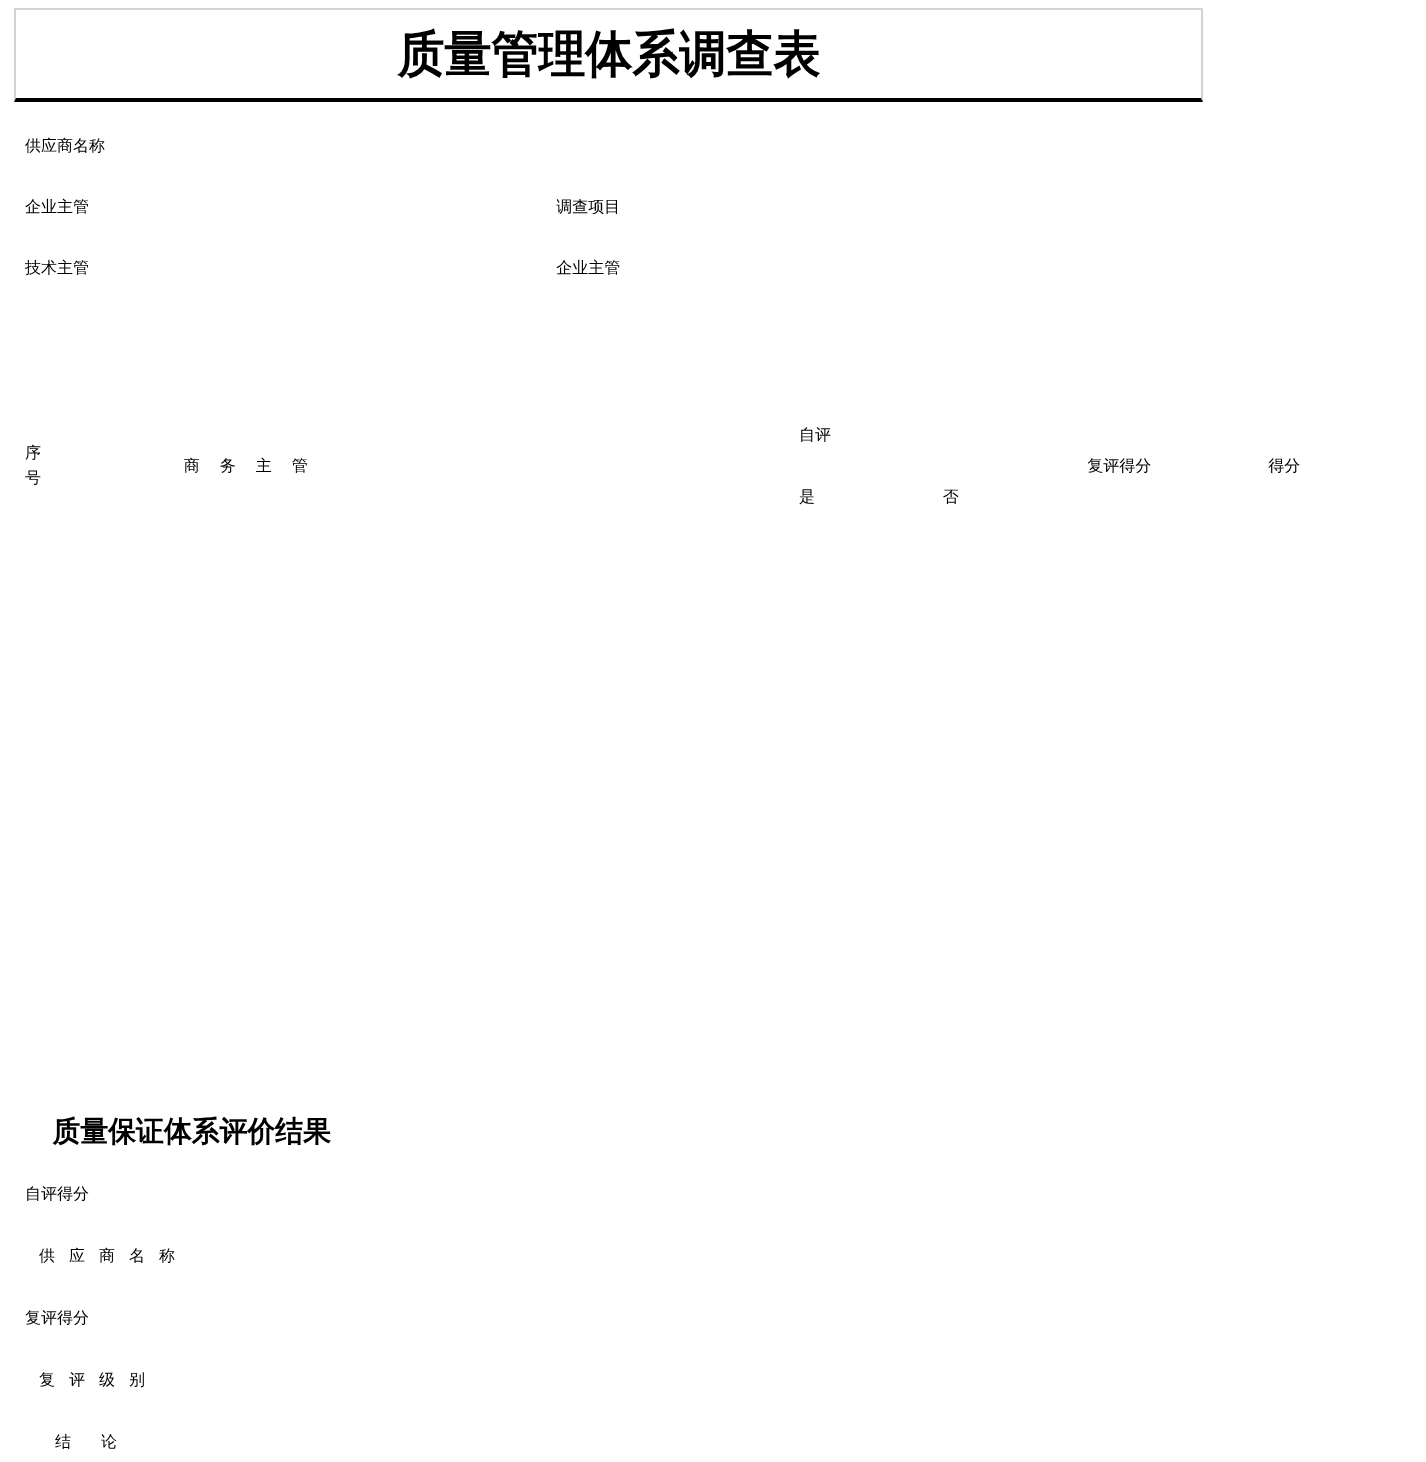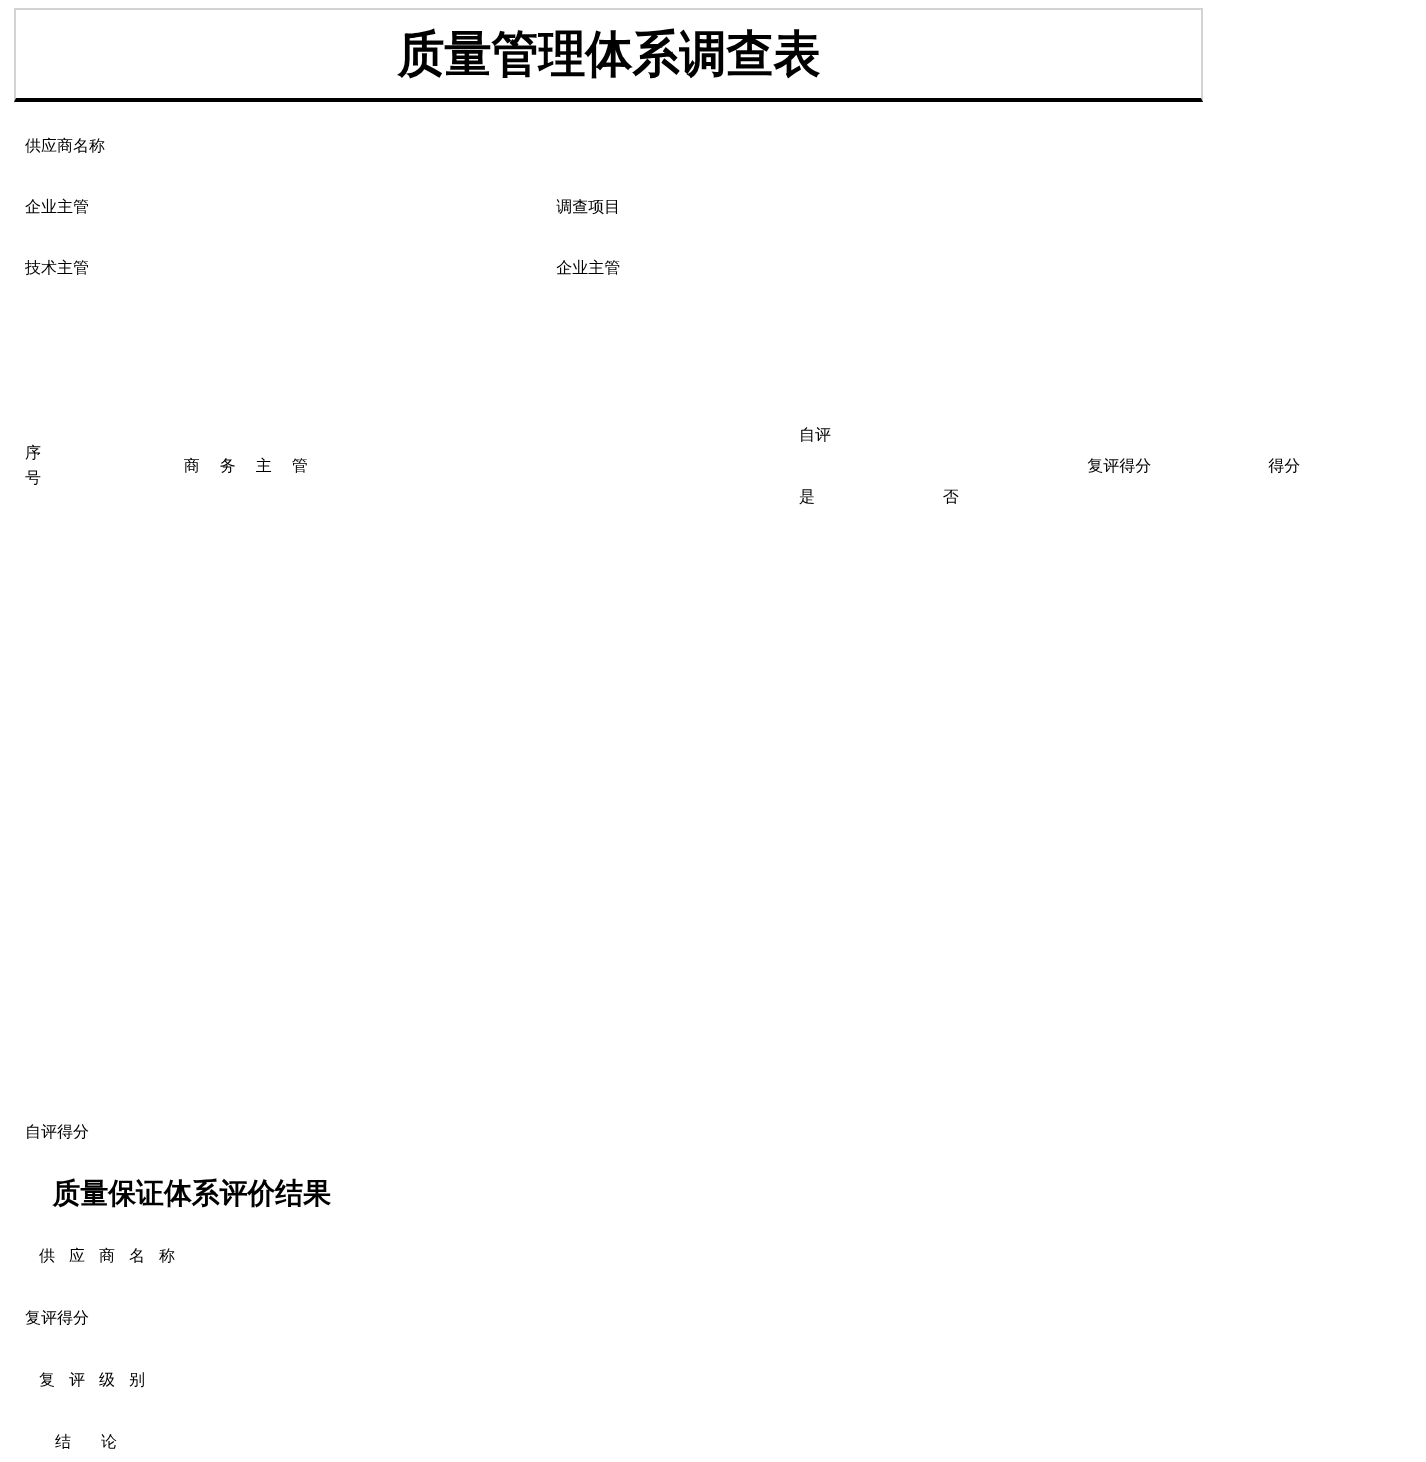--- a/index.html
+++ b/index.html
@@ -233,25 +233,25 @@
     </tbody>
   </table>
 
   <table class="eval-table">
     <colgroup>
       <col style="width:529px">
       <col style="width:857px">
     </colgroup>
     <tbody>
       <tr>
+        <td class="eval-title" colspan="2">质量保证体系评价结果</td>
+      </tr>
+      <tr>
         <td class="lbl">自评得分</td>
         <td></td>
-      </tr>
-      <tr>
-        <td class="eval-title" colspan="2">质量保证体系评价结果</td>
       </tr>
       <tr>
         <td class="lbl sp-mid">供应商名称</td>
         <td></td>
       </tr>
       <tr>
         <td class="lbl">复评得分</td>
         <td></td>
       </tr>
       <tr>

